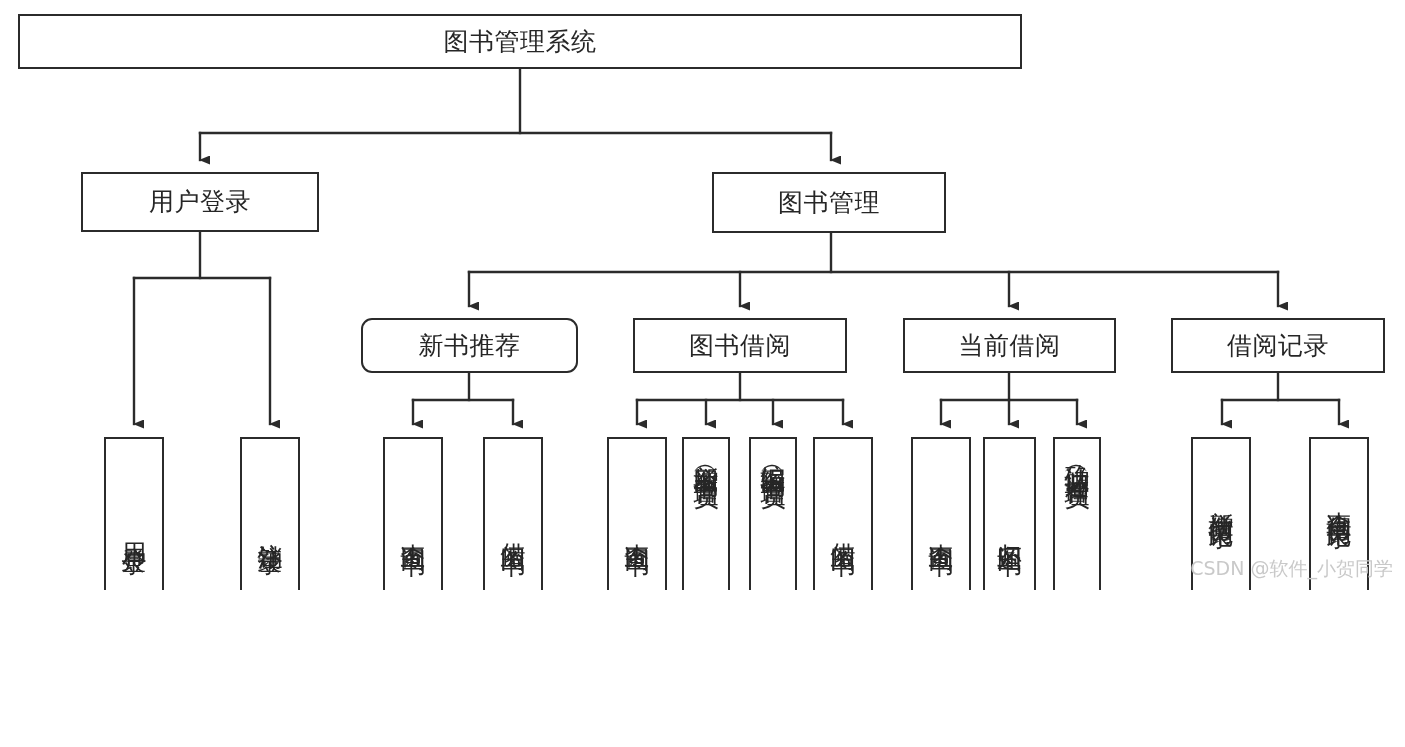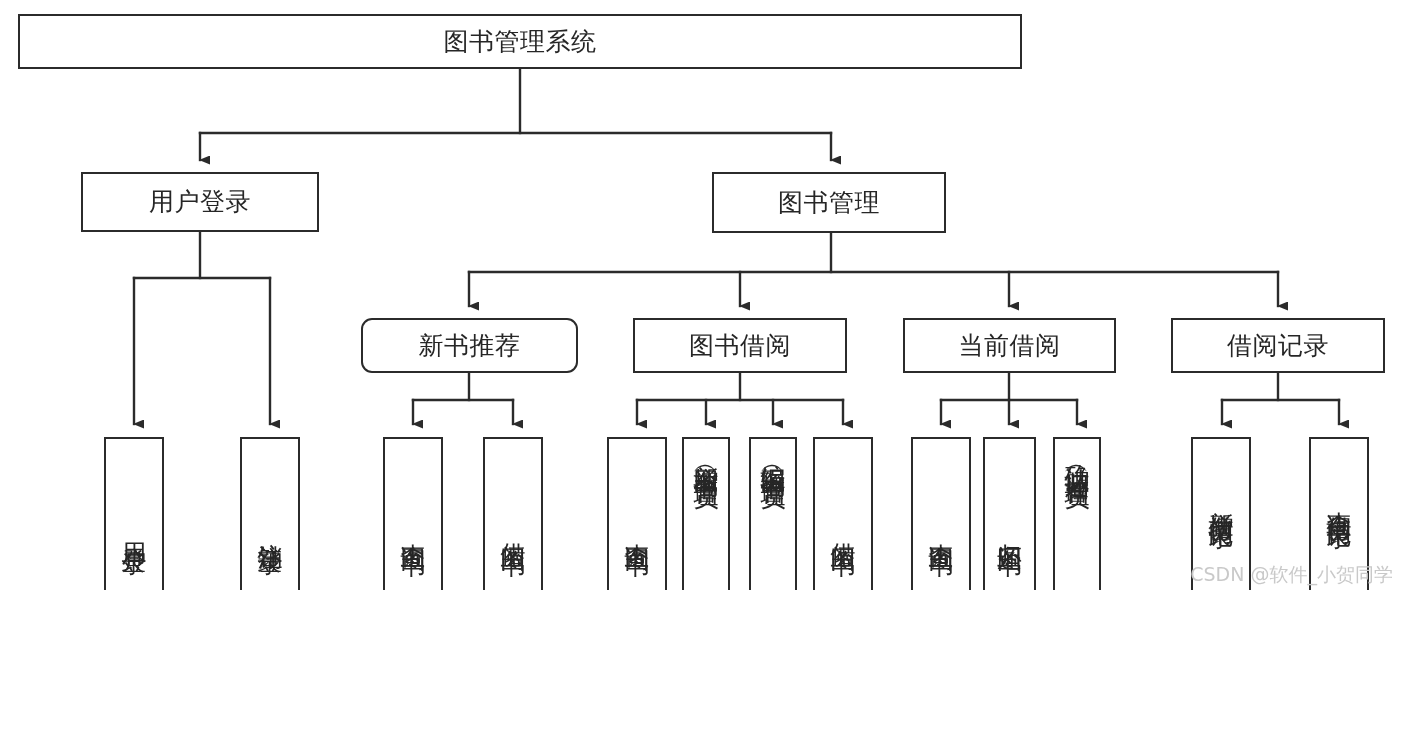--- a/index.html
+++ b/index.html
@@ -68,21 +68,21 @@
   
   .node.vert.mid .node-label {
     margin-top: 78px;
   }
   .node.vert.mid2 .node-label {
     margin-top: 46px;
   }
   .watermark {
     position: absolute;
     right: 12px;
-    bottom: 2px;
+    bottom: 8px;
     font-size: 19px;
     color: #c9c9c9;
     white-space: nowrap;
     z-index: 5;
     font-family: "DejaVu Sans", "Liberation Sans", sans-serif;
   }
 </style>
 </head>
 <body>
 

